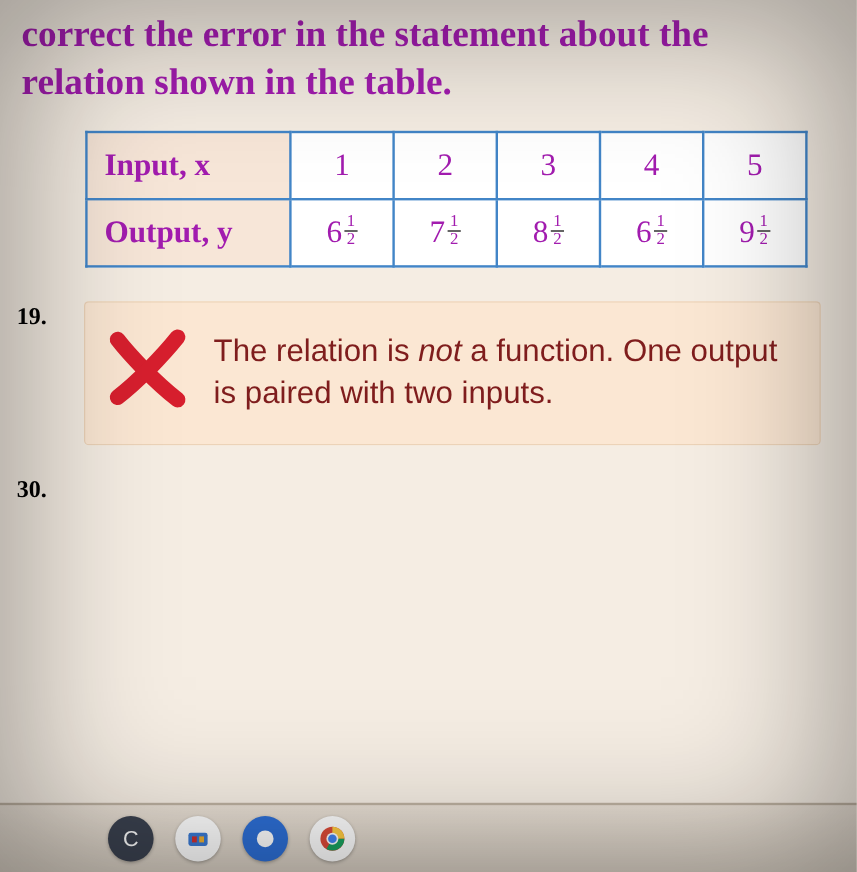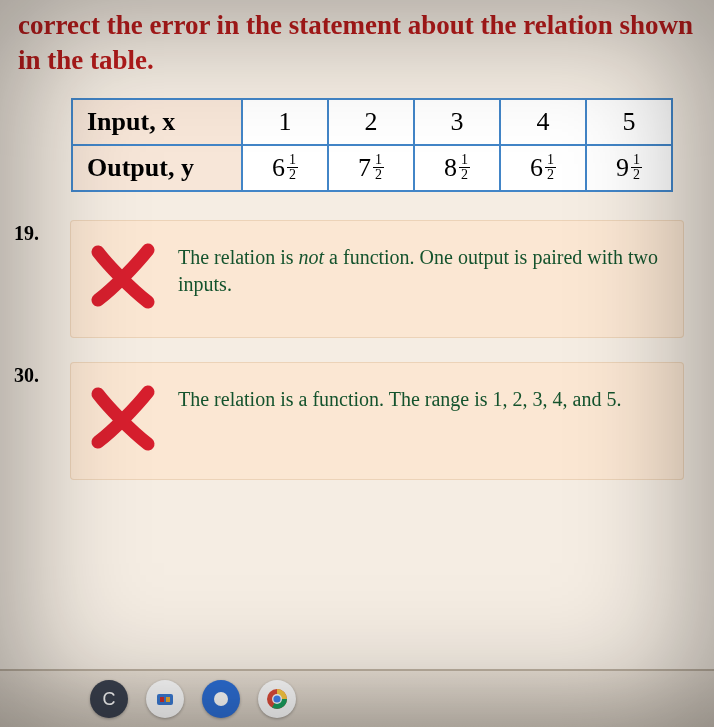--- a/index.html
+++ b/index.html
@@ -7,40 +7,40 @@
     margin: 0;
     width: 714px;
     height: 727px;
     background: #f5ede3;
     font-family: Georgia, 'Times New Roman', serif;
     position: relative;
     overflow: hidden;
   }
   .instruction {
     padding: 8px 18px 14px 18px;
-    font-size: 27px;
+    font-size: 31px;
     font-weight: bold;
-    color: #b91c1c;
+    color: #a21caf;
     line-height: 1.3;
   }
   .table-wrap {
     display: flex;
     justify-content: center;
     padding: 6px 40px 10px 70px;
   }
   table {
     border-collapse: collapse;
     background: #fff;
   }
   td, th {
     border: 2px solid #4285c7;
     text-align: center;
     font-size: 26px;
-    color: #000000;
-    height: 46px;
+    color: #a21caf;
+    height: 56px;
   }
   .label-cell {
     background: #f7e6d8;
     font-weight: bold;
     text-align: left;
     padding: 6px 14px;
     width: 170px;
   }
   .val-cell { width: 86px; }
   .frac {
@@ -82,24 +82,24 @@
     box-shadow: inset 0 0 0 1px #ecd3b8;
   }
   .xmark {
     width: 72px;
     height: 72px;
     flex: 0 0 72px;
     position: relative;
   }
   .statement {
     flex: 1;
-    font-size: 20px;
-    font-family: Liberation Serif, serif;
+    font-size: 26px;
+    font-family: Liberation Sans, sans-serif;
     font-style: normal;
-    color: #14532d;
+    color: #7f1d1d;
     line-height: 1.35;
     padding-top: 4px;
   }
   .statement .ital { font-style: italic; }
   .taskbar {
     position: absolute;
     left: 0; right: 0; bottom: 0;
     height: 58px;
     background: linear-gradient(#e9e0d5, #d8cfc3);
     border-top: 2px solid #bdb1a1;
@@ -191,29 +191,20 @@
       </svg>
     </div>
     <div class="statement">
       <span>The relation is </span><span class="ital">not</span><span> a function. One output is paired with two inputs.</span>
     </div>
   </div>
 </div>
 
 <div class="qrow">
   <div class="qnum">30.</div>
-  <div class="card">
-    <div class="xmark">
-      <svg viewBox="0 0 72 72" width="72" height="72">
-        <path d="M10 12 C 20 25, 42 48, 60 62" stroke="#d71f2e" stroke-width="13" stroke-linecap="round" fill="none"></path>
-        <path d="M60 10 C 48 25, 26 48, 10 60" stroke="#d71f2e" stroke-width="13" stroke-linecap="round" fill="none"></path>
-      </svg>
-    </div>
-    <div class="statement">The relation is a function. The range is 1, 2, 3, 4, and 5.</div>
-  </div>
 </div>
 
 <div class="taskbar">
   <div class="tb-icon" style="background:#3b4250;color:#fff;font-family:sans-serif;font-size:18px;">C</div>
   <div class="tb-icon" style="background:#fff;">
     <svg width="20" height="20" viewBox="0 0 20 20">
         <rect x="2" y="5" width="16" height="11" rx="2" fill="#3a7bd5"></rect>
         <rect x="5" y="8" width="4" height="5" fill="#d03030"></rect>
         <rect x="11" y="8" width="4" height="5" fill="#f0b030"></rect>
       </svg>

